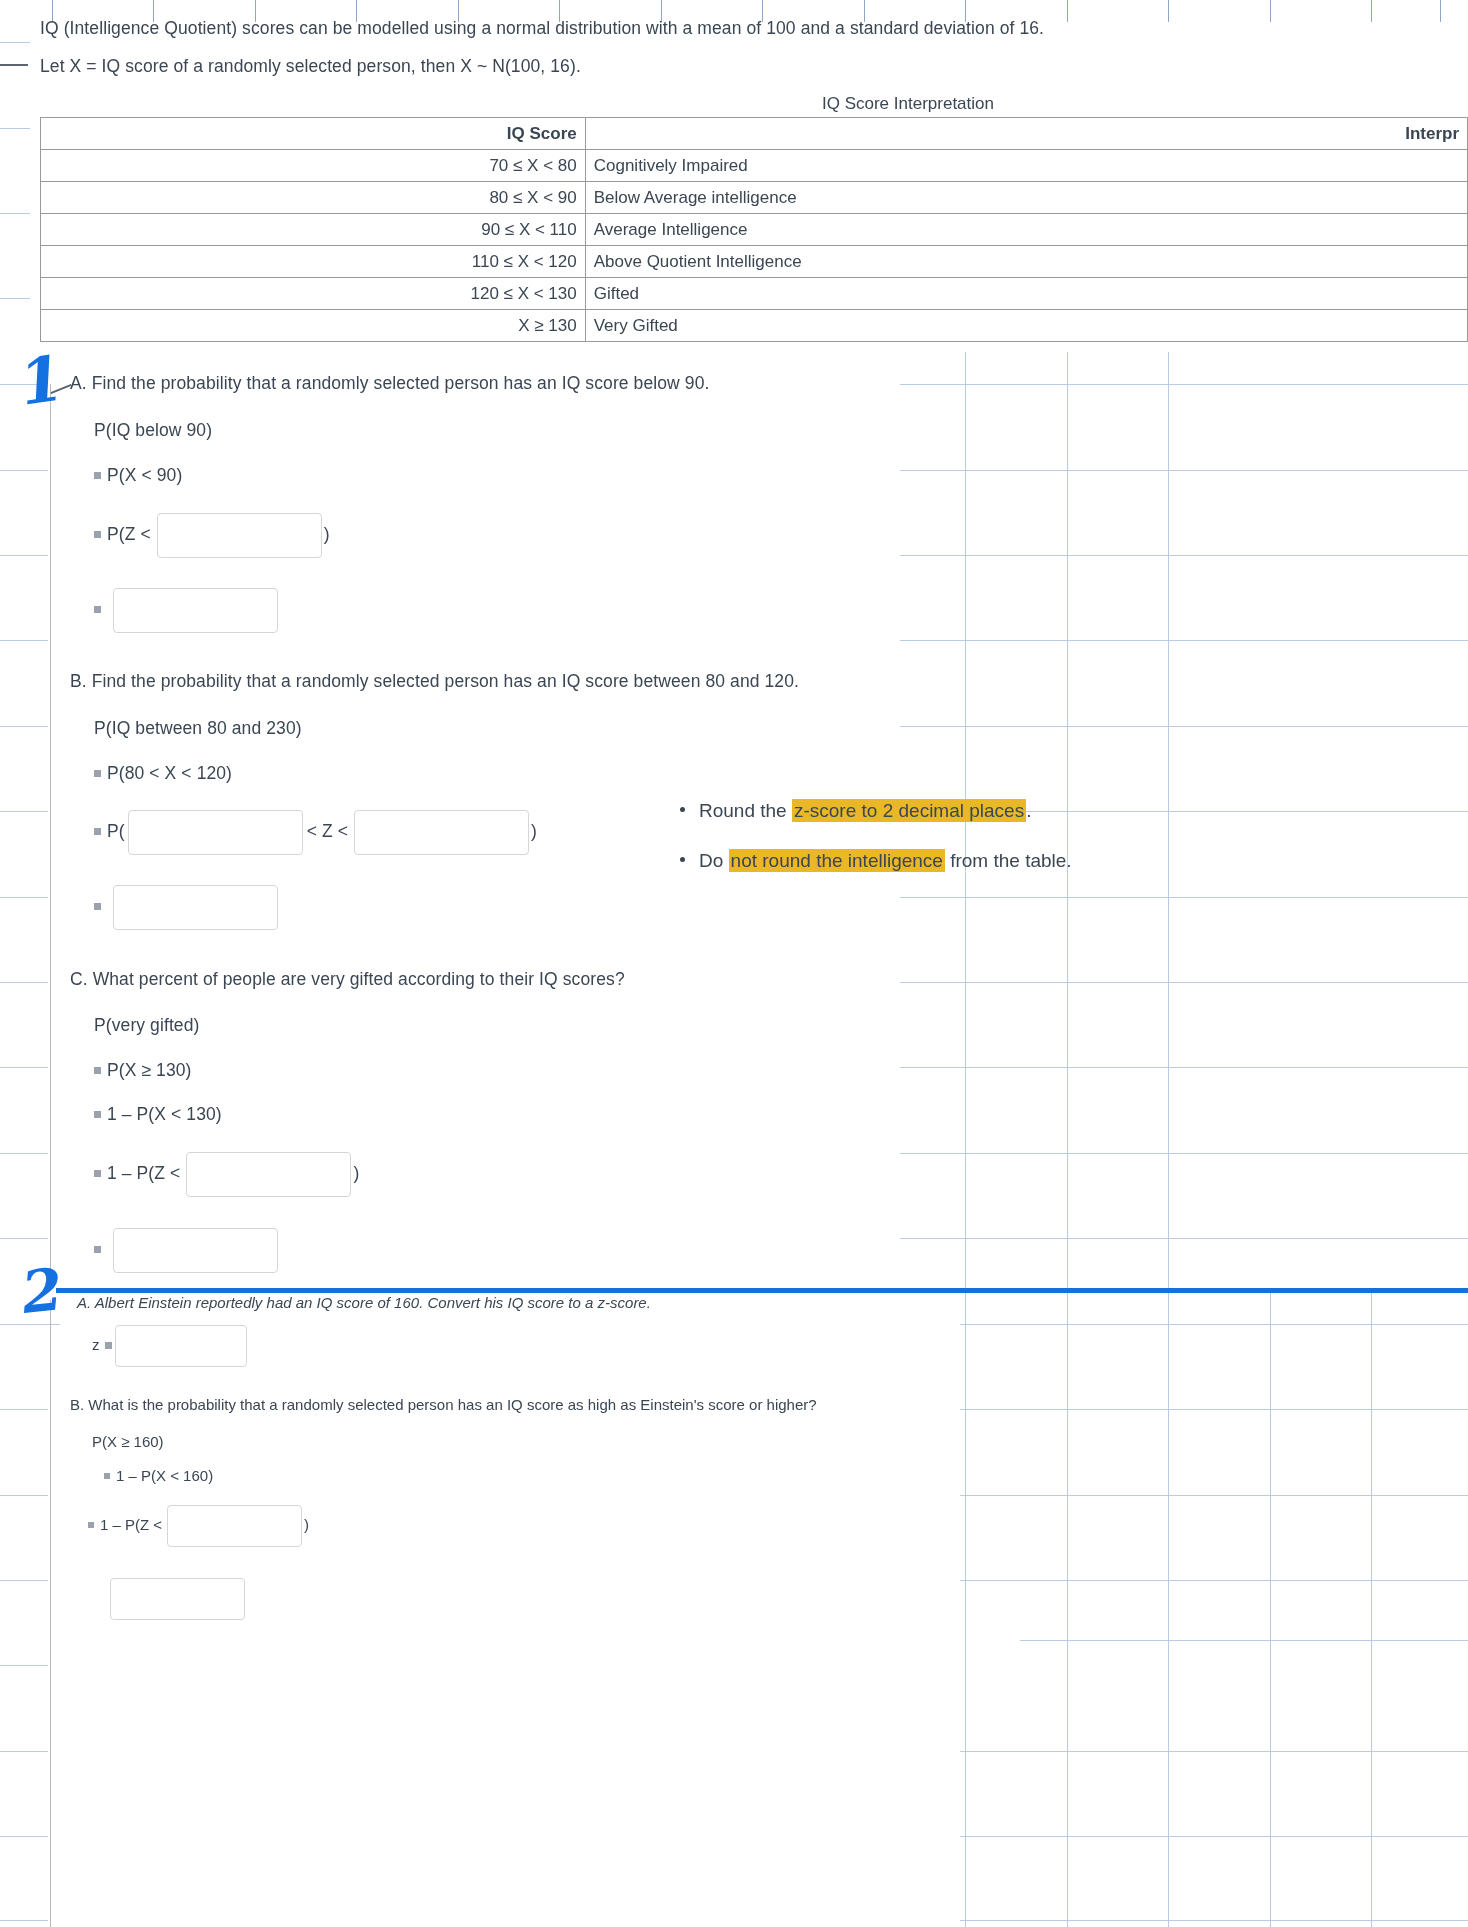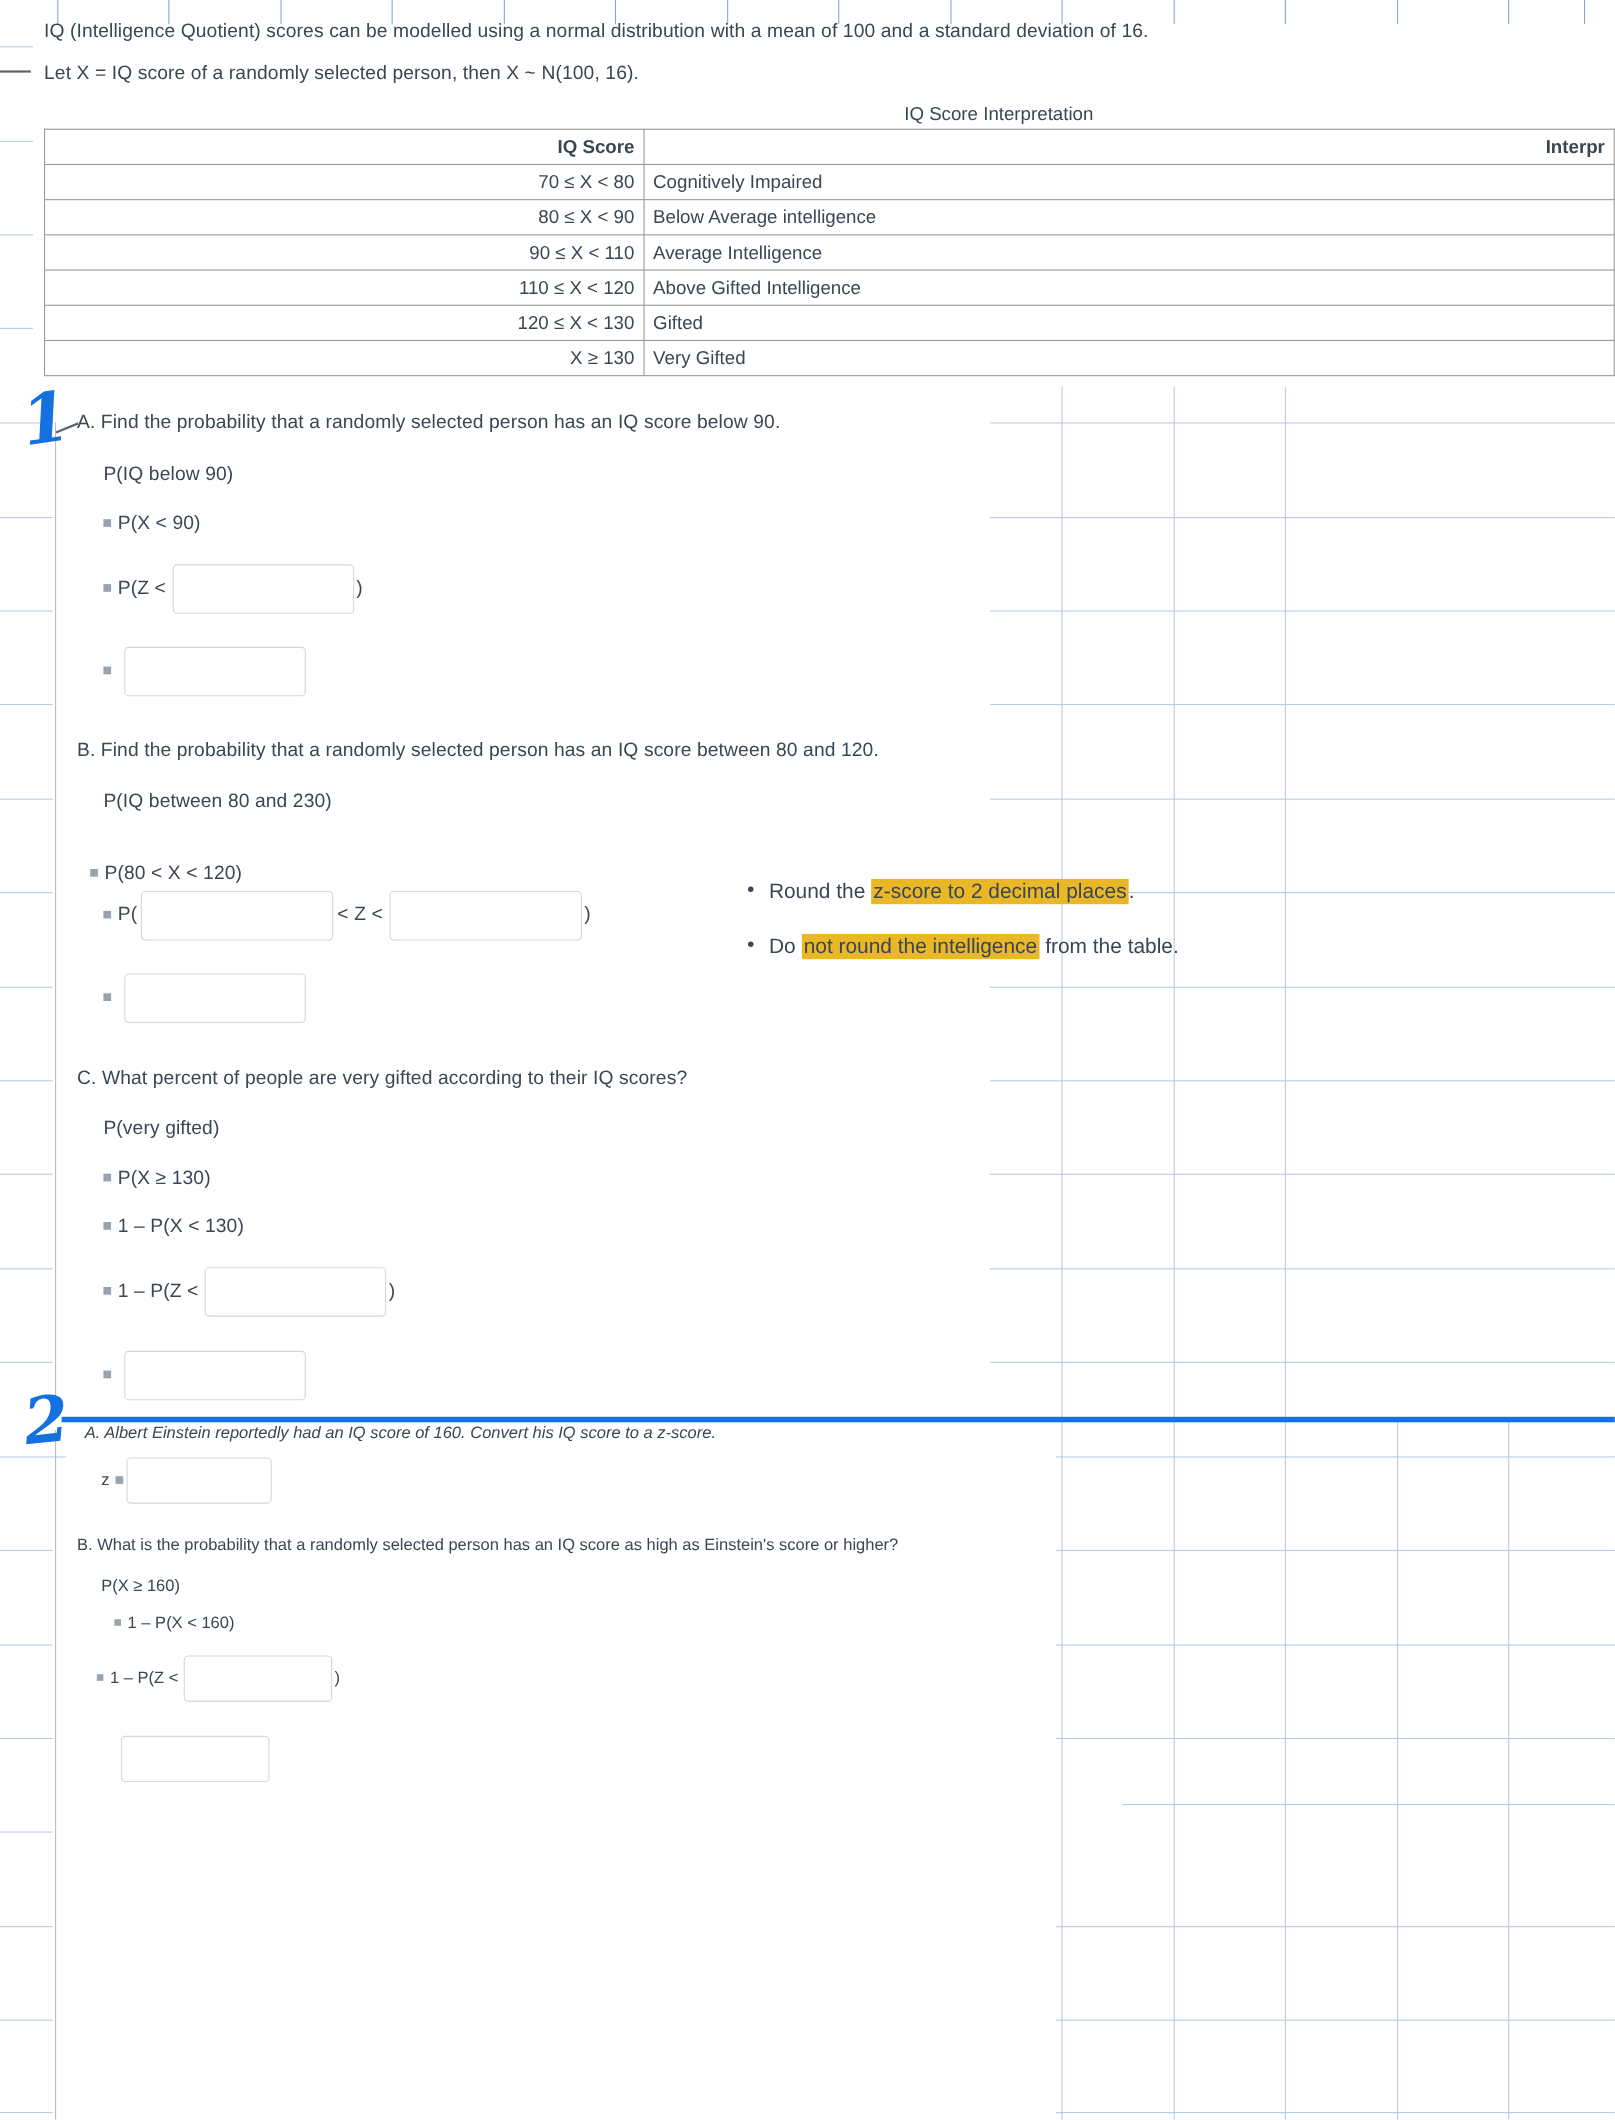--- a/index.html
+++ b/index.html
@@ -210,21 +210,21 @@
         <tr>
           <td class="score-cell">80 ≤ X &lt; 90</td>
           <td>Below Average intelligence</td>
         </tr>
         <tr>
           <td class="score-cell">90 ≤ X &lt; 110</td>
           <td>Average Intelligence</td>
         </tr>
         <tr>
           <td class="score-cell">110 ≤ X &lt; 120</td>
-          <td>Above Gifted Intelligence</td>
+          <td>Above Quotient Intelligence</td>
         </tr>
         <tr>
           <td class="score-cell">120 ≤ X &lt; 130</td>
           <td>Gifted</td>
         </tr>
         <tr>
           <td class="score-cell">X ≥ 130</td>
           <td>Very Gifted</td>
         </tr>
       </tbody>
@@ -247,21 +247,21 @@
   </div>
 
   <div class="abs" style="left:94px;top:588px;white-space:nowrap;">
     <span class="eq-sq"></span><span class="inputbox" style="width:165px;height:45px;margin-left:6px;"></span>
   </div>
 
   <div class="abs body-text" style="left:70px;top:671px;">B. Find the probability that a randomly selected person has an IQ score between 80 and 120.</div>
 
   <div class="abs body-text" style="left:94px;top:718px;">P(IQ between 80 and 230)</div>
 
-  <div class="abs" style="left:82px;top:763px;margin-top:20px;">
+  <div class="abs" style="left:94px;top:763px;">
     <span class="eq-sq"></span><span class="body-text">P(80 &lt; X &lt; 120)</span>
   </div>
 
   <div class="abs" style="left:94px;top:810px;white-space:nowrap;">
     <span class="eq-sq"></span><span class="body-text">P(</span><span class="inputbox" style="width:175px;height:45px;margin:0 4px 0 3px;"></span><span class="body-text">&lt; Z &lt;</span><span class="inputbox" style="width:175px;height:45px;margin:0 2px 0 6px;"></span><span class="body-text">)</span>
   </div>
 
   <div class="abs" style="left:94px;top:885px;white-space:nowrap;">
     <span class="eq-sq"></span><span class="inputbox" style="width:165px;height:45px;margin-left:6px;"></span>
   </div>

